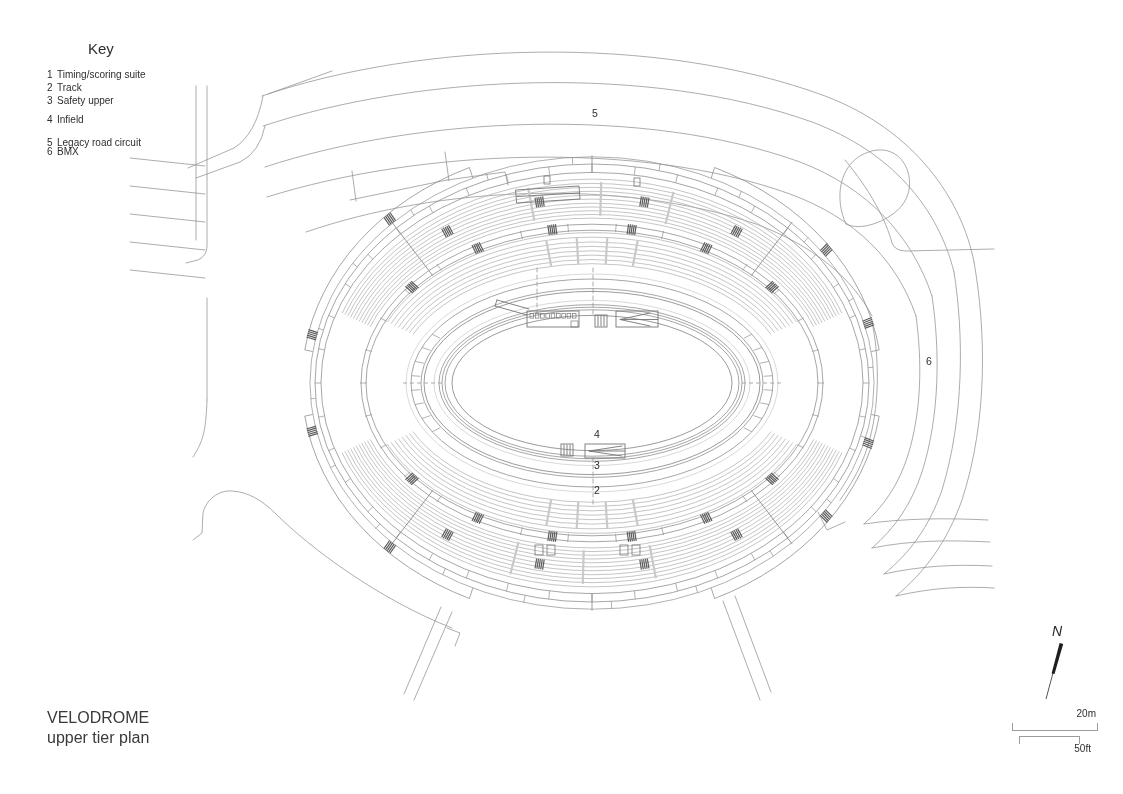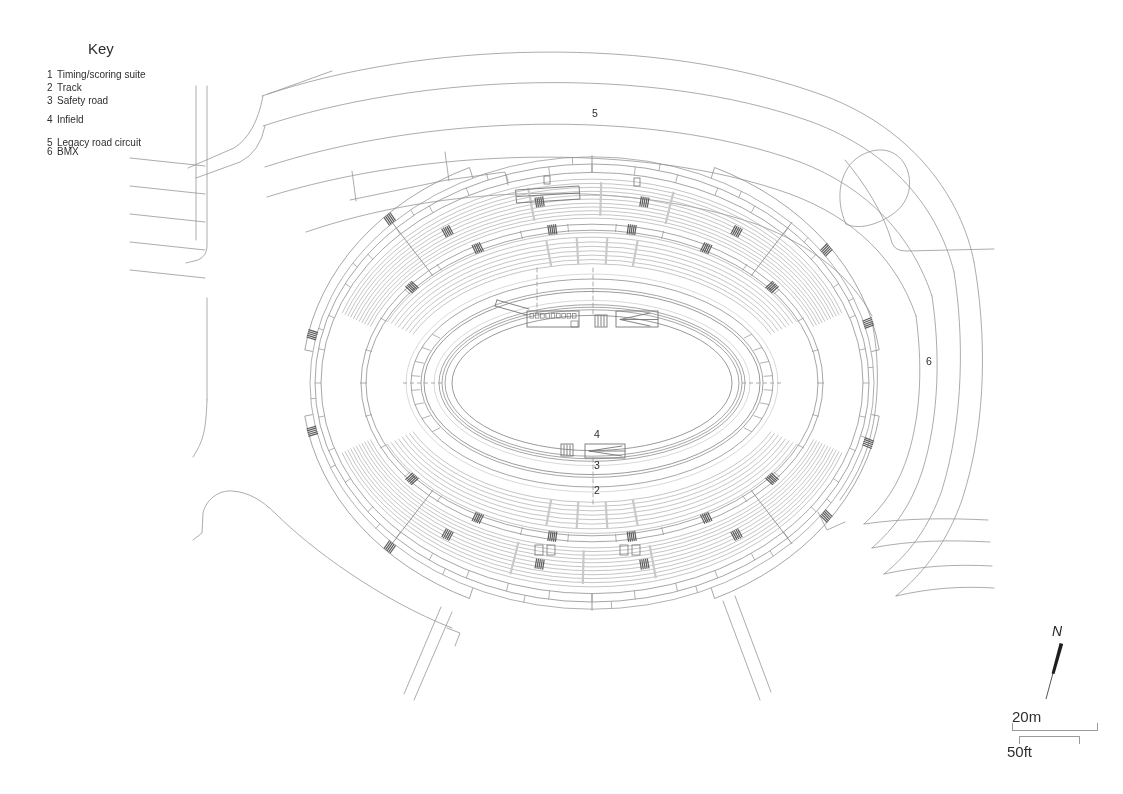--- a/index.html
+++ b/index.html
@@ -11,21 +11,21 @@
   .key-row{position:absolute;left:0;font-size:10px;white-space:nowrap;}
   .key-num{display:inline-block;width:10px;}
   .key-label{display:inline-block;}
   .title-block{position:absolute;left:47px;top:708px;color:#3a3a3a;font-size:16px;line-height:20px;}
   .north{position:absolute;left:1030px;top:615px;width:60px;height:95px;}
   .north-n{position:absolute;left:22px;top:8px;font-size:14px;font-style:italic;color:#1f1f1f;}
   .scalebar-20m{position:absolute;left:1012px;top:723px;width:84px;height:7px;
         border-left:1px solid #9b9b9b;border-right:1px solid #9b9b9b;border-bottom:1px solid #9b9b9b;}
   .scalebar-50ft{position:absolute;left:1019px;top:736px;width:59px;height:7px;
         border-left:1px solid #9b9b9b;border-right:1px solid #9b9b9b;border-top:1px solid #9b9b9b;}
-  .scale-label{position:absolute;font-size:15px;color:#2e2e2e;text-align:left;width:84px;}
+  .scale-label{position:absolute;font-size:10px;color:#2e2e2e;text-align:right;width:84px;}
   .lbl-20m{left:1012px;top:708px;}
   .lbl-50ft{left:1007px;top:743px;}
   .plan-num{font-size:10.5px;fill:#2e2e2e;}
 </style>
 </head>
 <body>
 
 <div id="stage">
 
   <svg id="plan" width="1123" height="794" viewBox="0 0 1123 794">
@@ -456,26 +456,30 @@
       <text class="plan-num" x="597" y="438" text-anchor="middle">4</text>
       <text class="plan-num" x="597" y="469" text-anchor="middle">3</text>
       <text class="plan-num" x="597" y="494" text-anchor="middle">2</text>
     </g>
   </svg>
 
   <div class="key">
     <div class="key-title">Key</div>
     <div class="key-row" style="top:31px"><span class="key-num">1</span><span class="key-label">Timing/scoring suite</span></div>
     <div class="key-row" style="top:44px"><span class="key-num">2</span><span class="key-label">Track</span></div>
-    <div class="key-row" style="top:57px"><span class="key-num">3</span><span class="key-label">Safety road</span></div>
+    <div class="key-row" style="top:57px"><span class="key-num">3</span><span class="key-label">Safety upper</span></div>
     <div class="key-row" style="top:76px"><span class="key-num">4</span><span class="key-label">Infield</span></div>
     <div class="key-row" style="top:99px"><span class="key-num">5</span><span class="key-label">Legacy road circuit</span></div>
     <div class="key-row" style="top:108px"><span class="key-num">6</span><span class="key-label">BMX</span></div>
   </div>
 
+  <div class="title-block">
+    <div>VELODROME</div>
+    <div>upper tier plan</div>
+  </div>
 
   <div class="north">
     <svg width="60" height="95">
       <line x1="16" y1="84" x2="23" y2="58" stroke="#555555" stroke-width="1"></line>
       <polygon id="north-wedge" points="21.6,58.5 24.5,59 33.2,29 29.6,28" fill="#1e1e1e"></polygon>
     </svg>
     <div class="north-n">N</div>
   </div>
 
   <div class="scale-label lbl-20m">20m</div>

